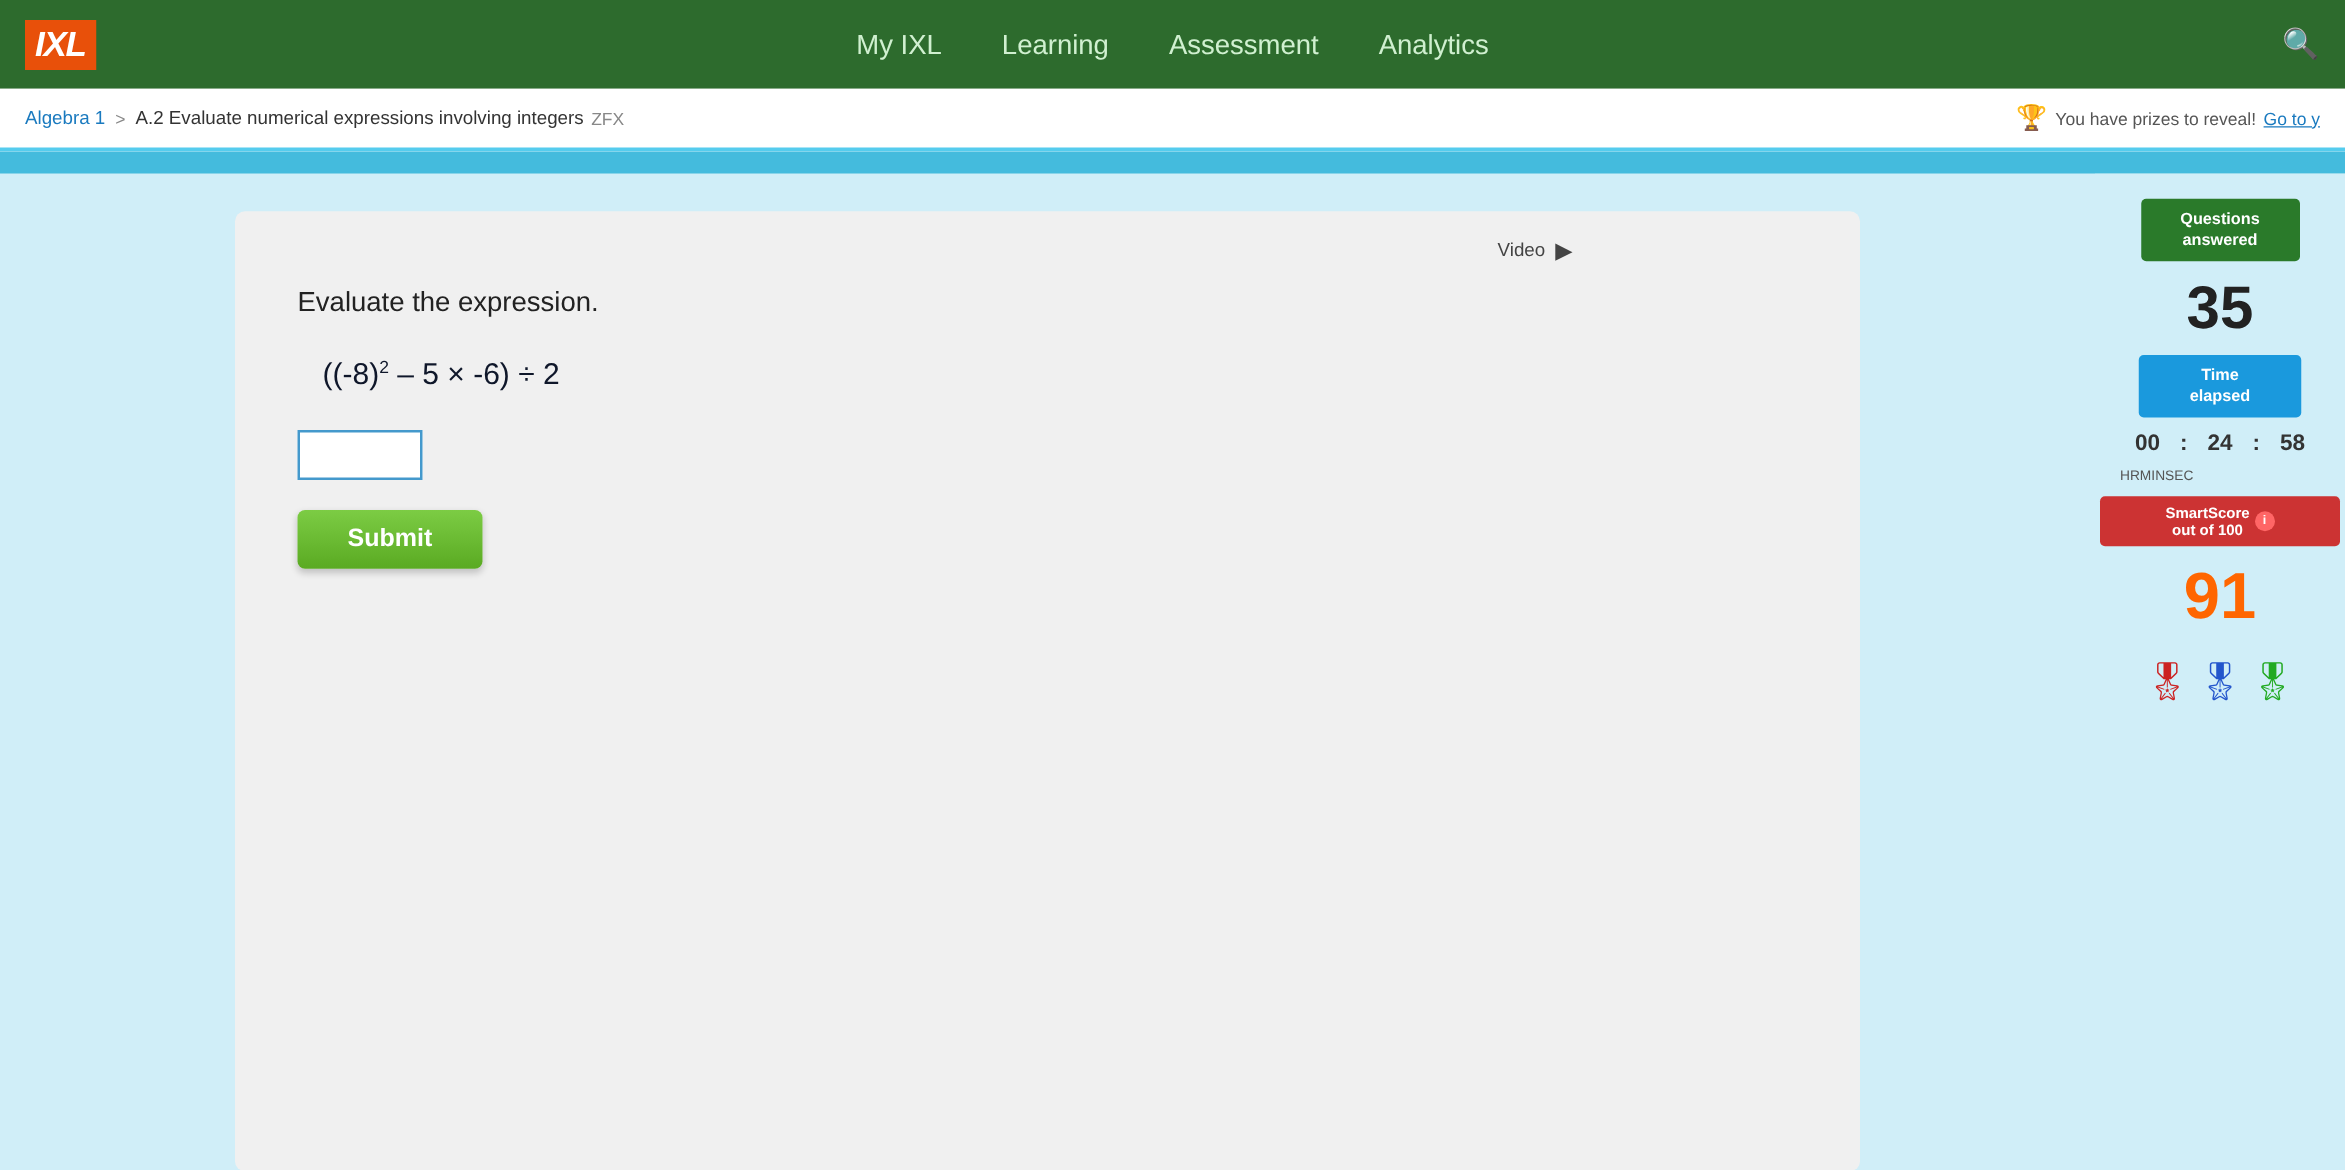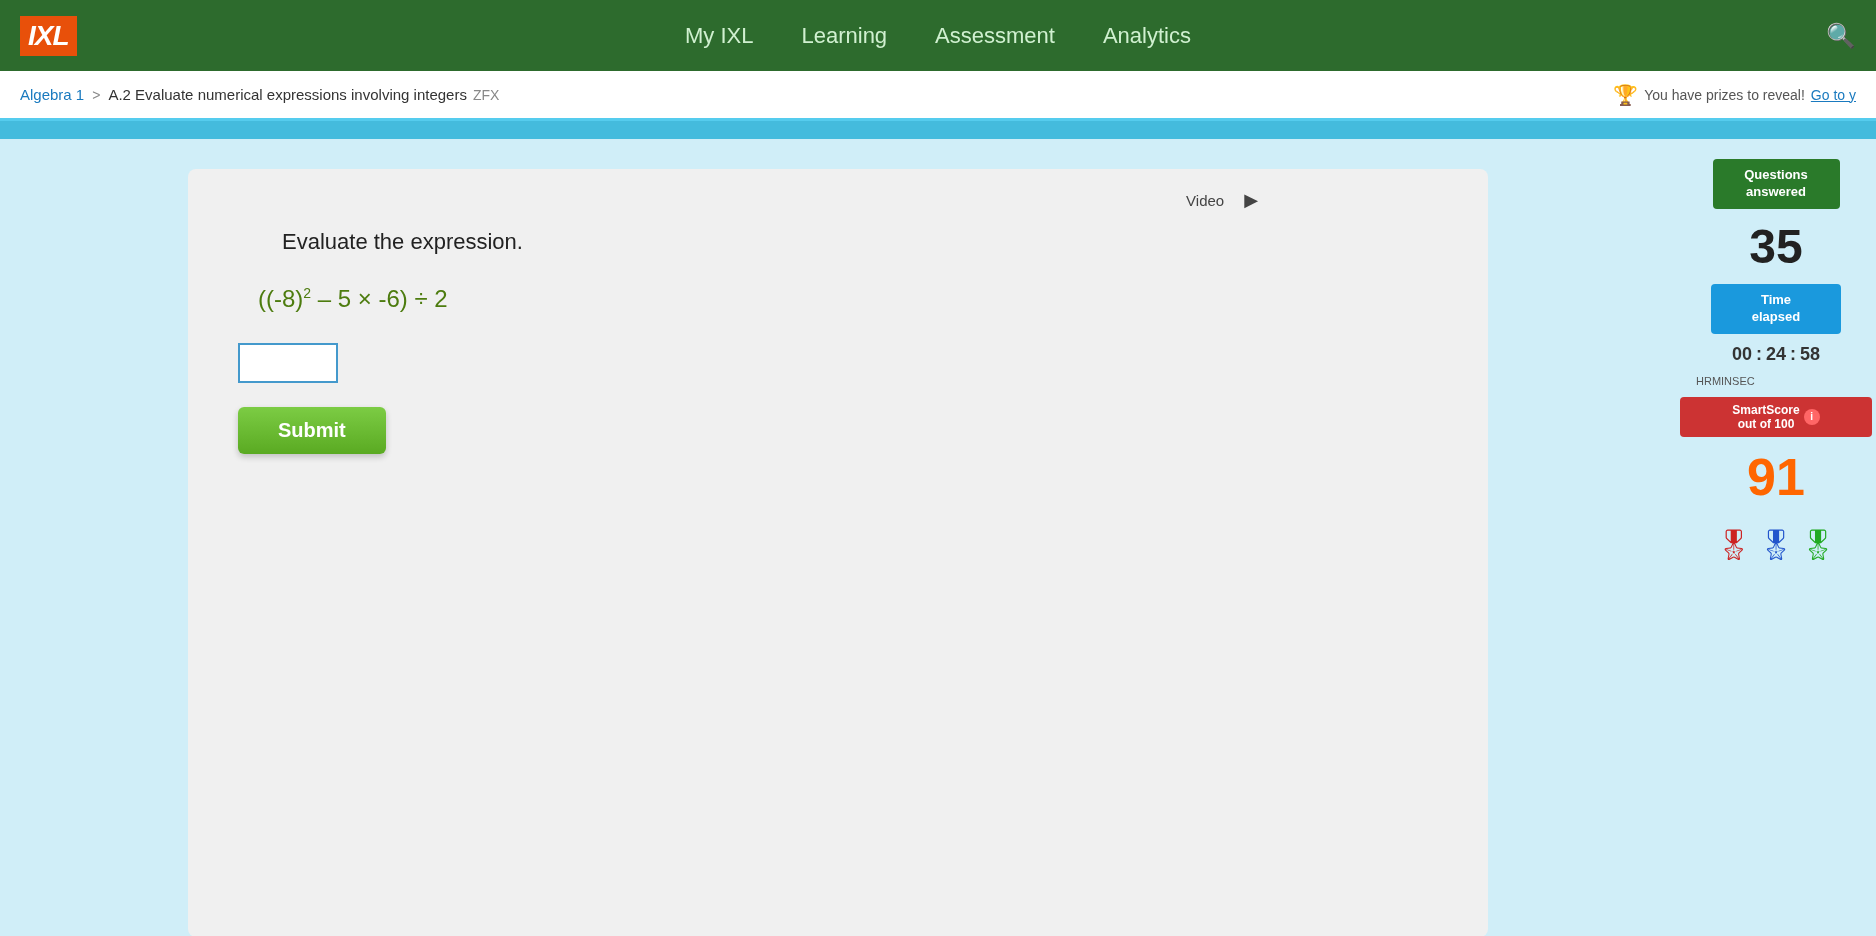--- a/index.html
+++ b/index.html
@@ -132,37 +132,36 @@
       position: relative;
       margin-top: 10px;
     }
 
     .video-link-area {
       position: absolute;
       top: 20px;
       right: 230px;
       display: flex;
       align-items: center;
-      gap: 20px;
+      gap: 8px;
       color: #444;
       font-size: 15px;
       cursor: pointer;
     }
 
     .question-prompt {
       font-size: 22px;
       color: #222;
       margin-bottom: 30px;
       margin-top: 20px;
-      margin-left: 44px;
     }
 
     .expression {
       font-size: 24px;
-      color: #4d7c0f;
+      color: #0f172a;
       margin-bottom: 30px;
       margin-left: 20px;
     }
     .exp-sup {
       font-size: 14px;
       vertical-align: super;
     }
 
     .answer-input {
       border: 2px solid #4499cc;
@@ -227,21 +226,21 @@
       padding: 8px 14px;
       border-radius: 4px;
       width: 130px;
       line-height: 1.3;
     }
 
     .timer-display {
       display: flex;
       align-items: baseline;
       justify-content: center;
-      gap: 4px;
+      gap: 16px;
       font-size: 18px;
       color: #333;
       font-weight: bold;
     }
     .timer-colon { font-size: 18px; }
 
     .timer-bar-area {
       width: 160px;
       display: flex;
       flex-direction: row;

